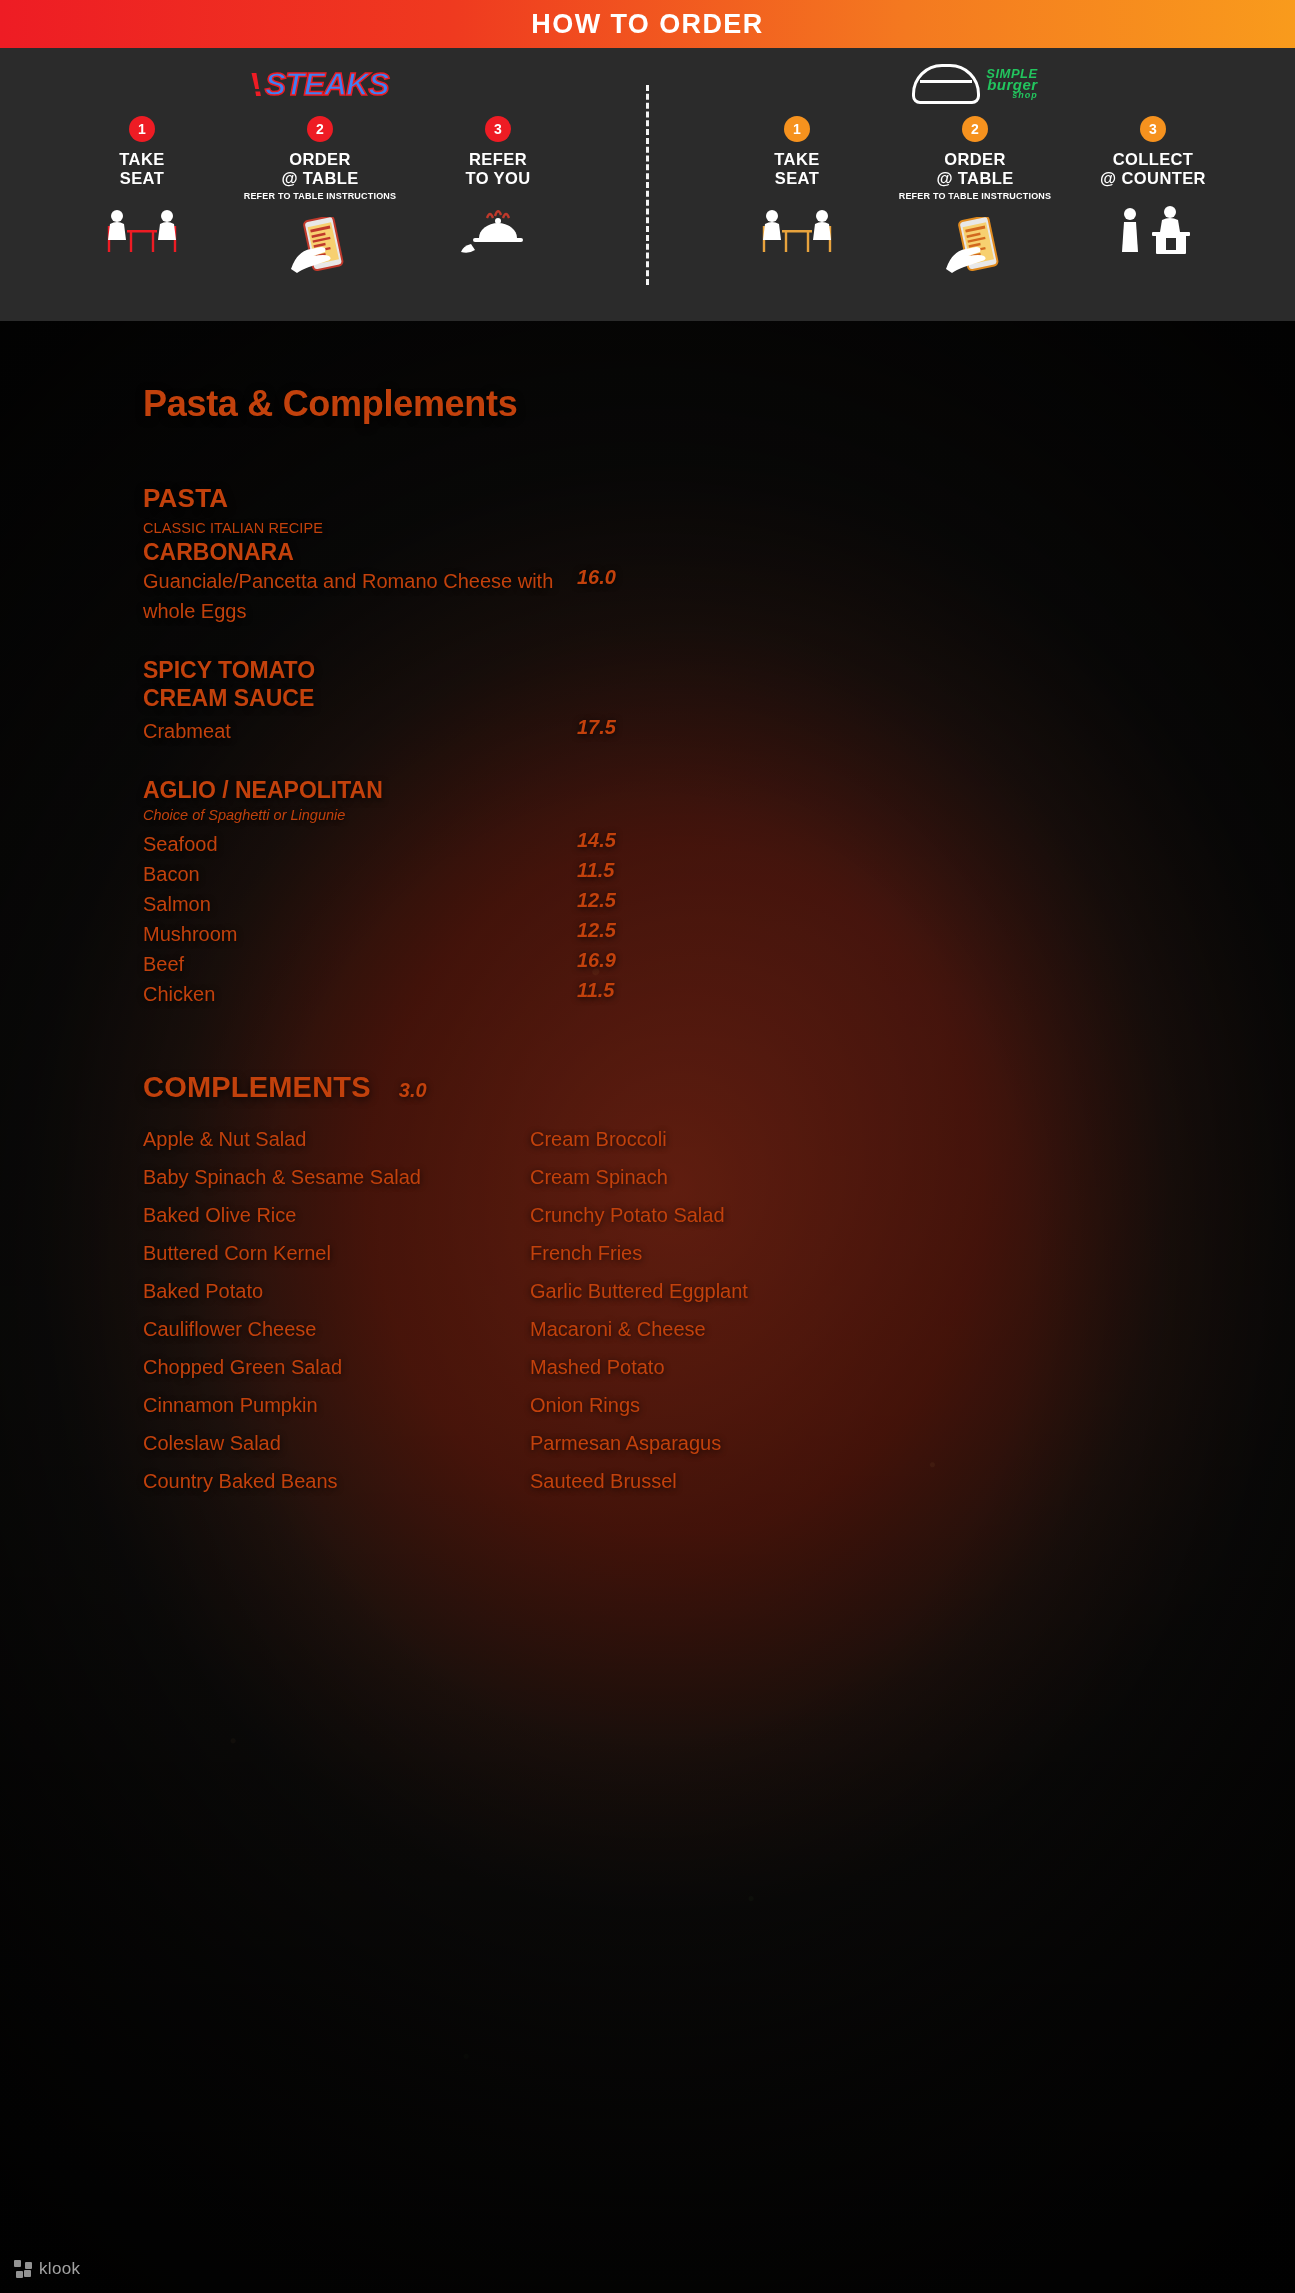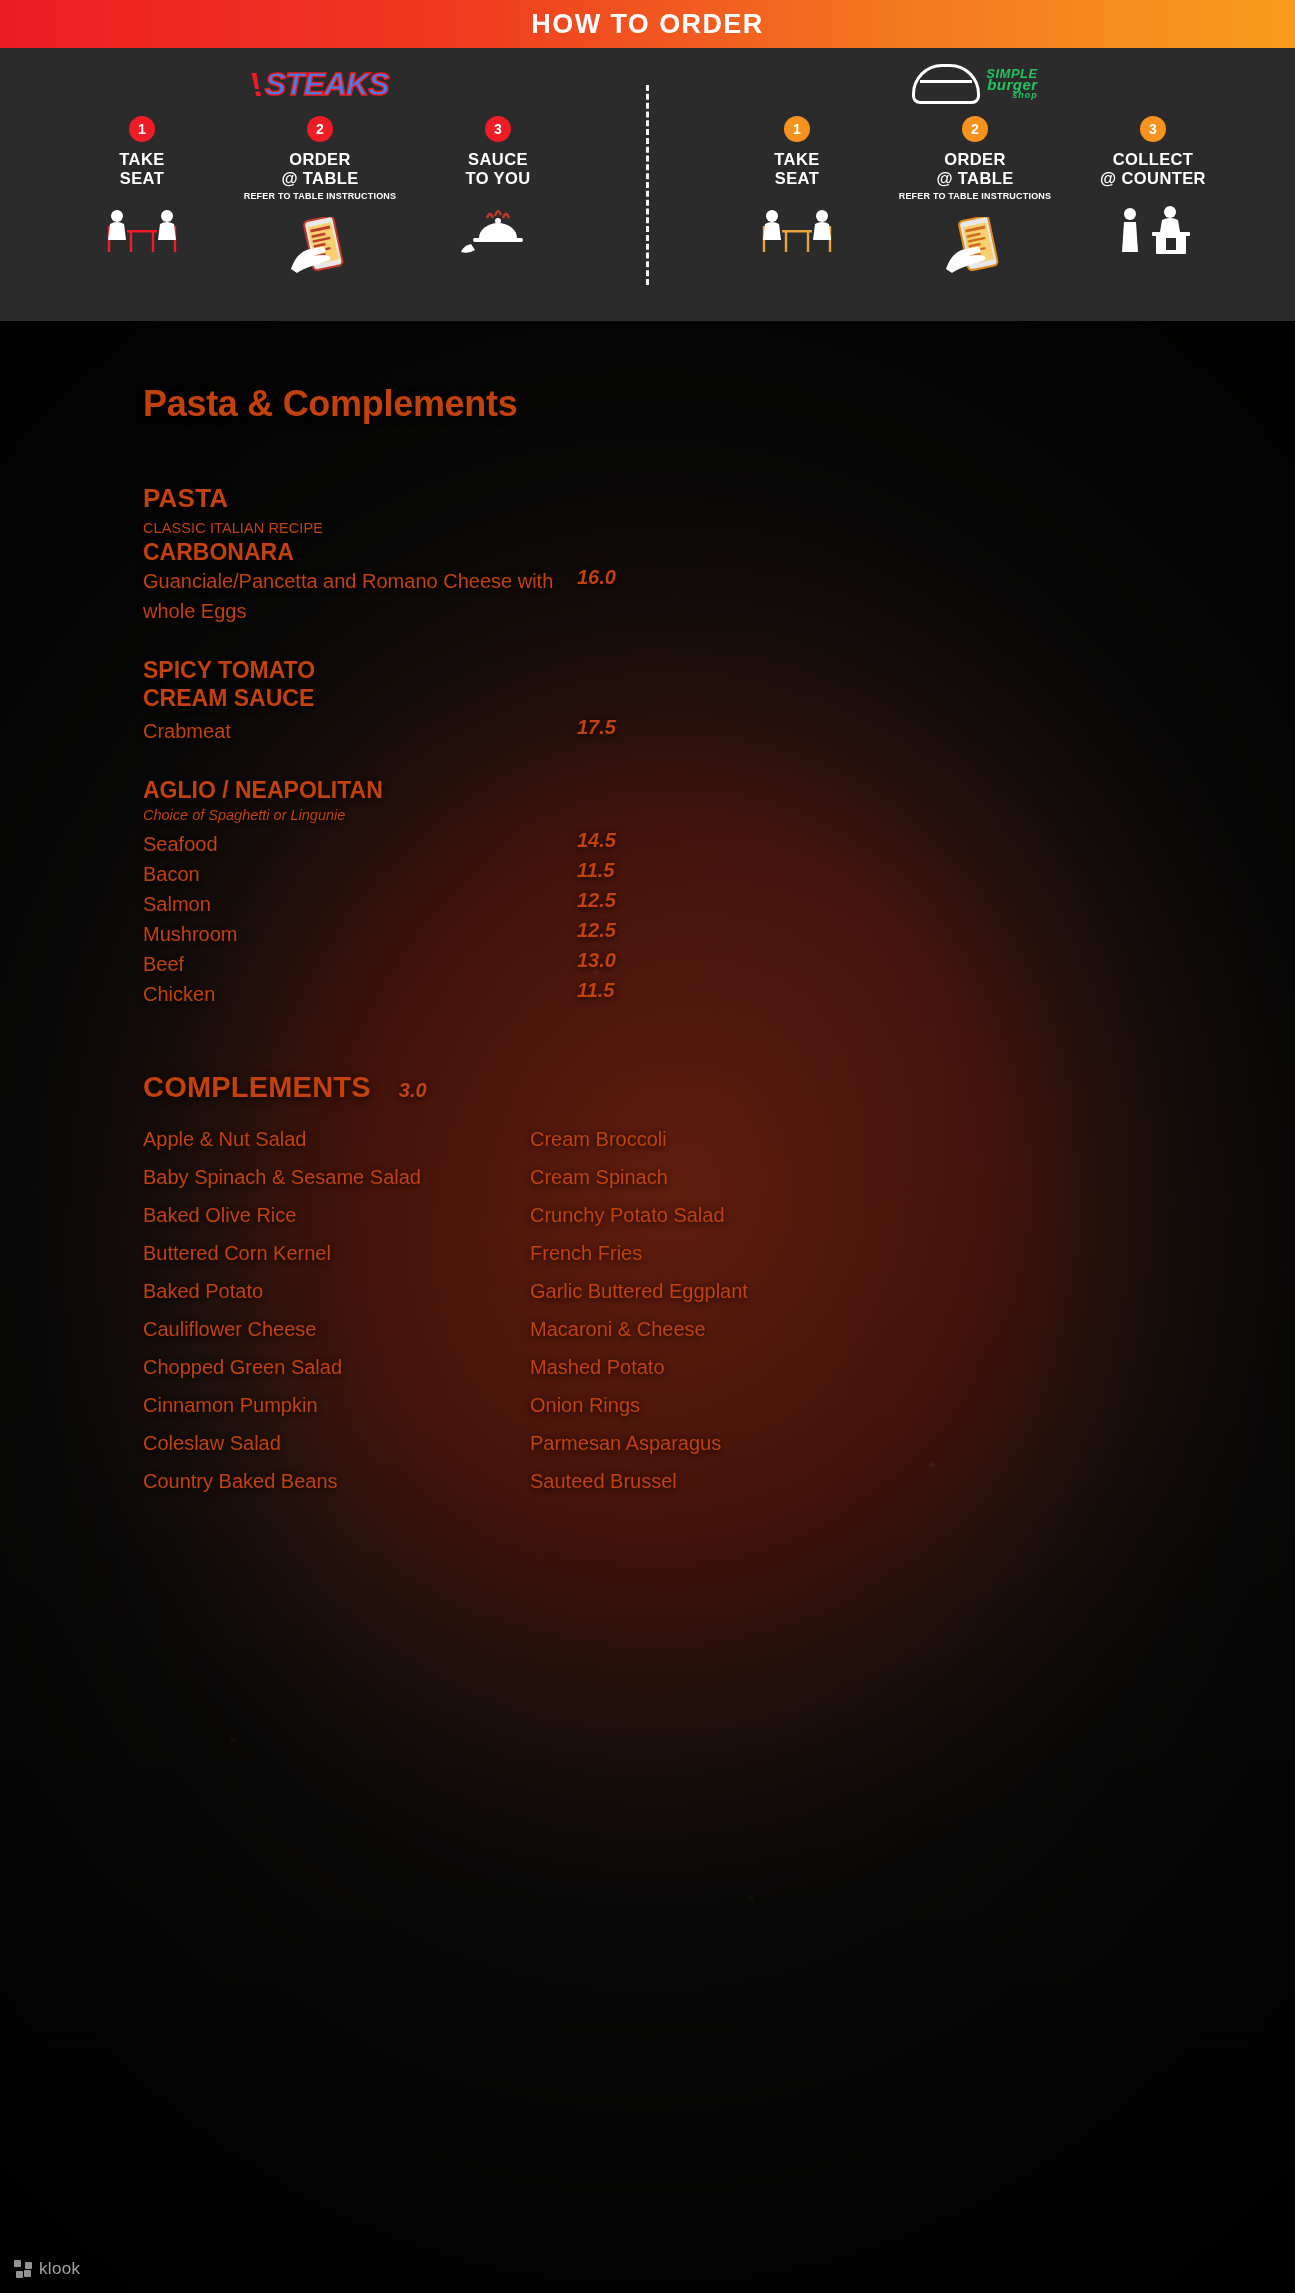--- a/index.html
+++ b/index.html
@@ -391,21 +391,21 @@
               </g>
             </g>
             <path d="M16 52 q6 -18 20 -20 l10 -2 q6 0 4 5 l-12 4 q12 -2 16 0 q4 3 -2 5 l-18 6 q-8 3 -12 6 z" fill="#ffffff"></path>
           </svg>
         </div>
       </div>
 
       <div class="step">
         <div class="num" style="background:#ee1c24">3</div>
         <div class="lines">
-          <div>SAUCE</div>
+          <div>REFER</div>
           <div>TO YOU</div>
         </div>
         <div class="pic">
           <svg width="90" height="58" viewBox="0 0 90 58">
             <g fill="#c0392b">
               <path d="M34 14 q3 -8 6 0 M42 12 q3 -9 6 -1 M50 14 q3 -8 6 0" stroke="#c0392b" stroke-width="2.4" fill="none"></path>
             </g>
             <path d="M26 34 a19 15 0 0 1 38 0 z" fill="#ffffff"></path>
             <circle cx="45" cy="17" r="3" fill="#ffffff"></circle>
             <rect x="20" y="34" width="50" height="4" rx="2" fill="#ffffff"></rect>
@@ -557,21 +557,21 @@
         <div class="row">
           <div class="desc">Salmon</div>
           <div class="price">12.5</div>
         </div>
         <div class="row">
           <div class="desc">Mushroom</div>
           <div class="price">12.5</div>
         </div>
         <div class="row">
           <div class="desc">Beef</div>
-          <div class="price">13.0</div>
+          <div class="price">16.9</div>
         </div>
         <div class="row">
           <div class="desc">Chicken</div>
           <div class="price">11.5</div>
         </div>
       </div>
     </div>
 
     <div class="complements-head">
       <div class="t">COMPLEMENTS</div>

